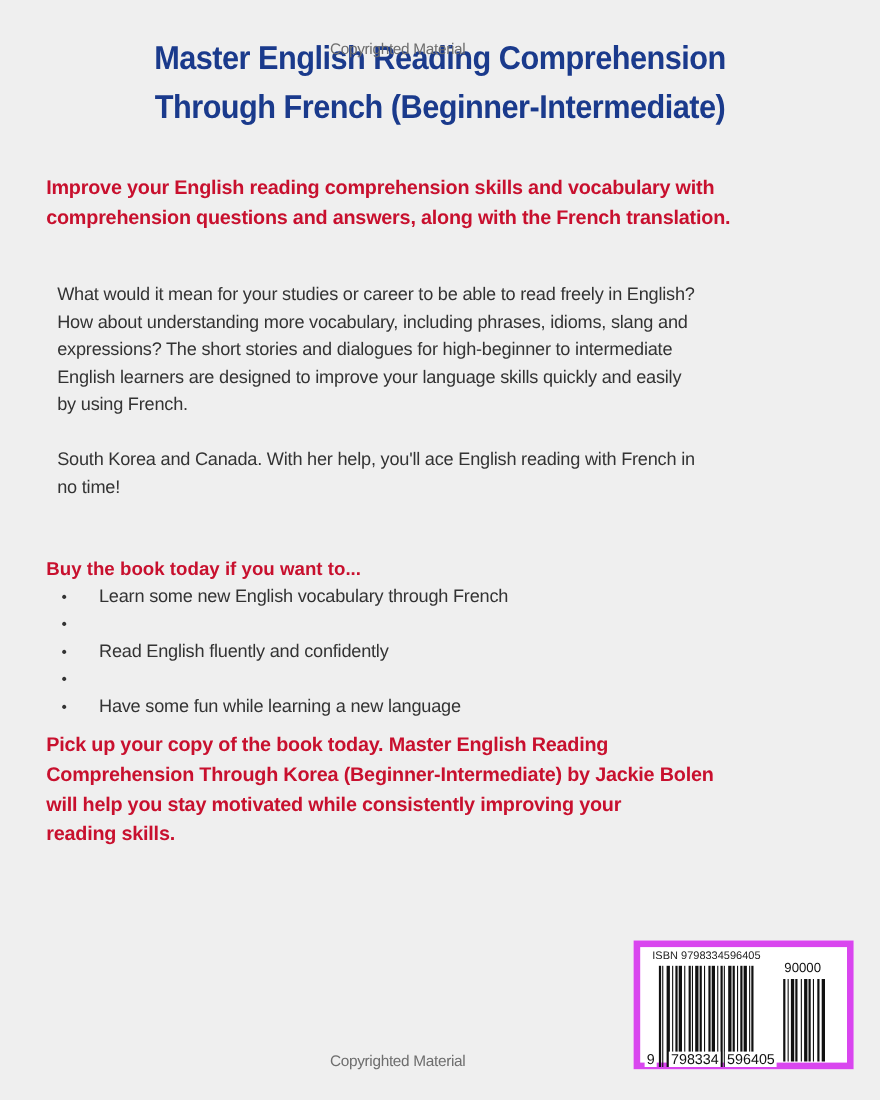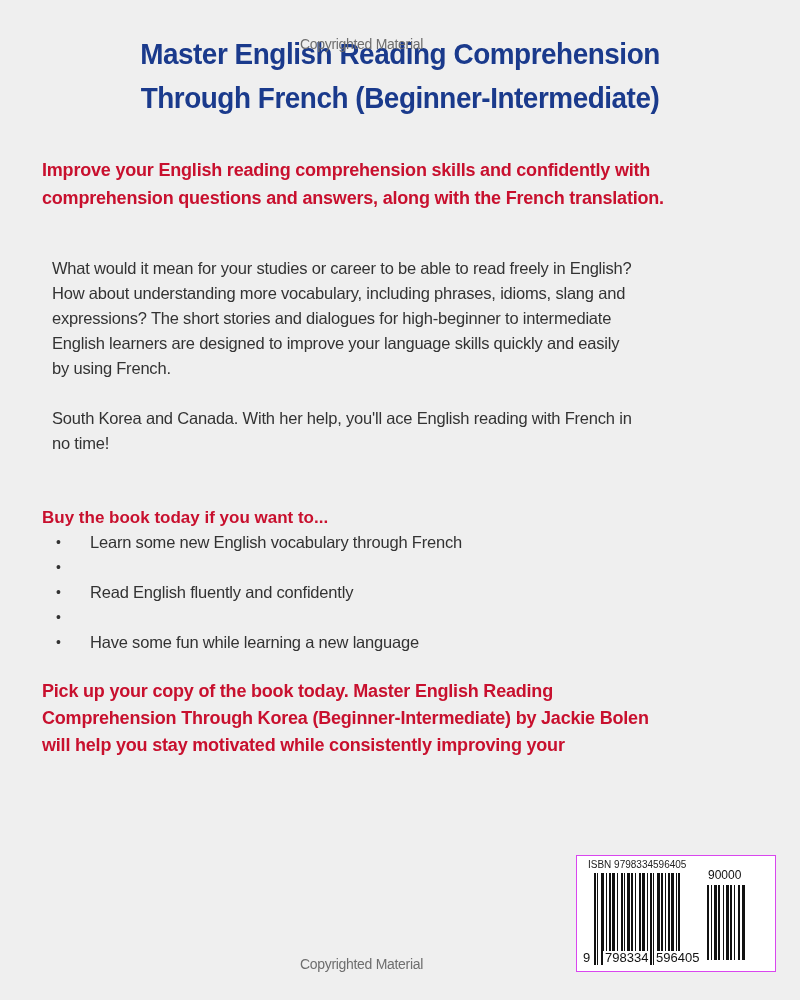--- a/index.html
+++ b/index.html
@@ -33,24 +33,24 @@
       font-size: 16.5px; line-height: 25px; color: #333; letter-spacing: -0.2px;
     }
     .body-text div { white-space: nowrap; margin-left: 10px; }
     .p1 { top: 256px; }
     .p2 { top: 406px; }
     .buy-head { top: 505px; font-size: 17px; line-height: 26px; }
     .bullets { top: 530px; left: 46px; }
     .bullet { display: flex; align-items: flex-start; }
     .bullet .dot { width: 14px; flex: none; font-size: 14px; }
     .bullet-text div { white-space: nowrap; }
-    .closing { top: 678px; font-size: 18px; line-height: 27px; letter-spacing: -0.2px; }
+    .closing { top: 664px; font-size: 18px; line-height: 27px; letter-spacing: -0.2px; }
     .barcode-box {
       position: absolute; left: 576px; top: 855px; width: 200px; height: 117px;
-      background: #fff; border: 1px solid #d946ef; box-sizing: border-box;
+      background: #fff; border: 6px solid #d946ef; box-sizing: border-box;
     }
     .isbn-label {
       position: absolute; left: 11px; top: 3px; font-size: 10px; color: #222;
     }
     .bars-main {
       position: absolute; left: 17px; top: 17px; width: 108px; height: 92px; display: flex; align-items: flex-start;
     }
     .bars-addon {
       position: absolute; left: 130px; top: 29px; width: 55px; height: 75px; display: flex;
     }
@@ -65,21 +65,21 @@
 <body>
 
 <div class="watermark wm-top">Copyrighted Material</div>
 
 <div class="title">
   <div>Master English Reading Comprehension</div>
   <div>Through French (Beginner-Intermediate)</div>
 </div>
 
 <div class="block intro red">
-  <div>Improve your English reading comprehension skills and confidently with</div>
+  <div>Improve your English reading comprehension skills and vocabulary with</div>
   <div>comprehension questions and answers, along with the French translation.</div>
 </div>
 
 <div class="block body-text p1">
   <div>What would it mean for your studies or career to be able to read freely in English?</div>
   <div>How about understanding more vocabulary, including phrases, idioms, slang and</div>
   <div>expressions? The short stories and dialogues for high-beginner to intermediate</div>
   <div>English learners are designed to improve your language skills quickly and easily</div>
   <div>by using French.</div>
 </div>
@@ -115,20 +115,21 @@
     <div class="bullet-text">
         <div>Have some fun while learning a new language</div>
       </div>
   </div>
 </div>
 
 <div class="block closing red">
   <div>Pick up your copy of the book today. Master English Reading</div>
   <div>Comprehension Through Korea (Beginner-Intermediate) by Jackie Bolen</div>
   <div>will help you stay motivated while consistently improving your</div>
+  <div>reading skills.</div>
 </div>
 
 <div class="barcode-box">
   <div class="isbn-label">ISBN 9798334596405</div>
   <div class="bars-main">
     <div class="bar" style="width:2px"></div>
       <div class="gap" style="width:1px"></div>
     <div class="bar" style="width:1px"></div>
       <div class="gap" style="width:3px"></div>
     <div class="bar" style="width:3px"></div>

